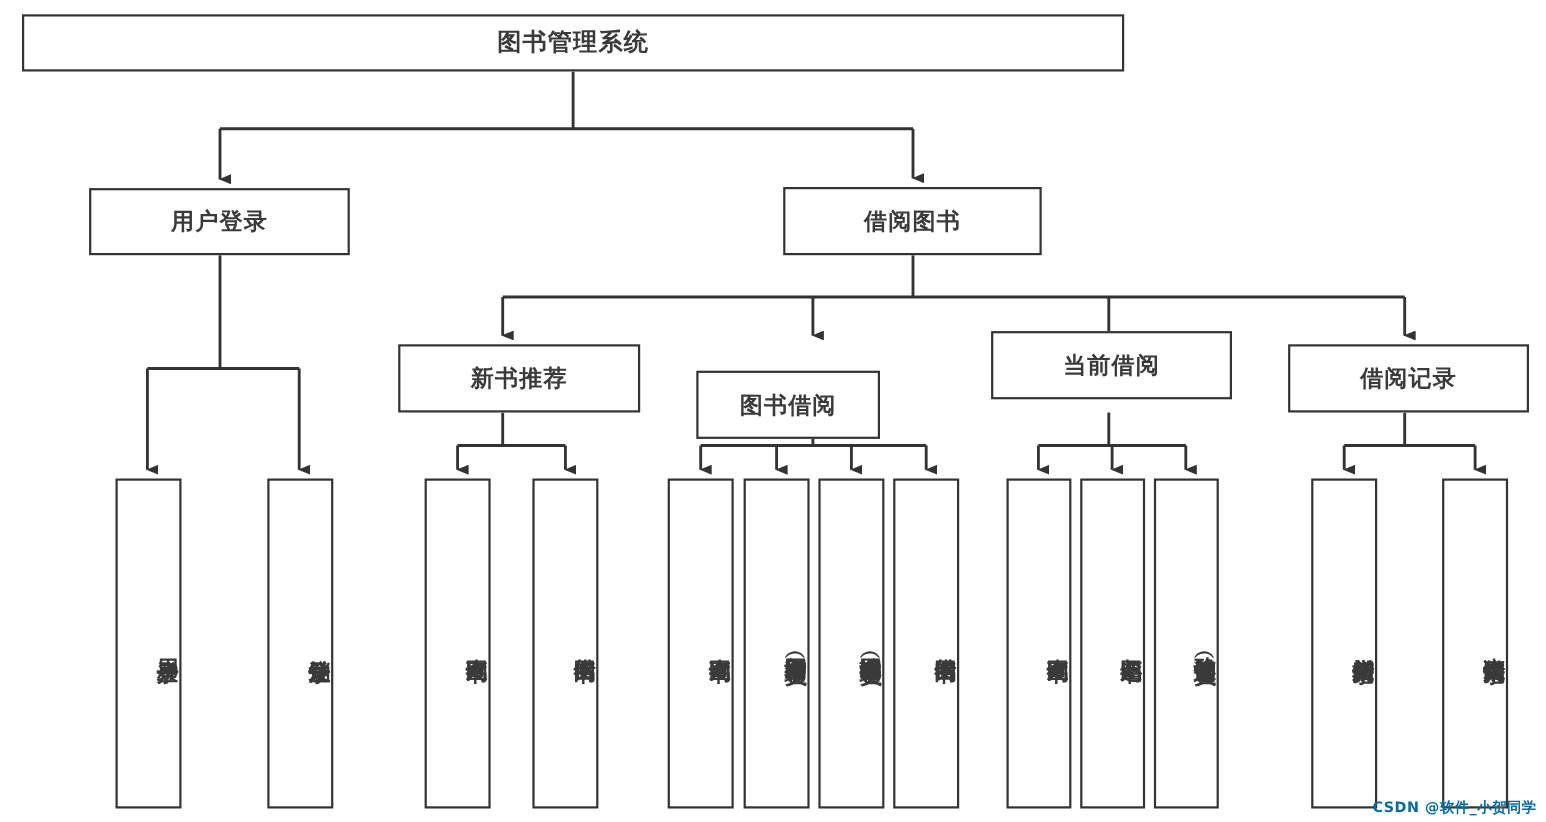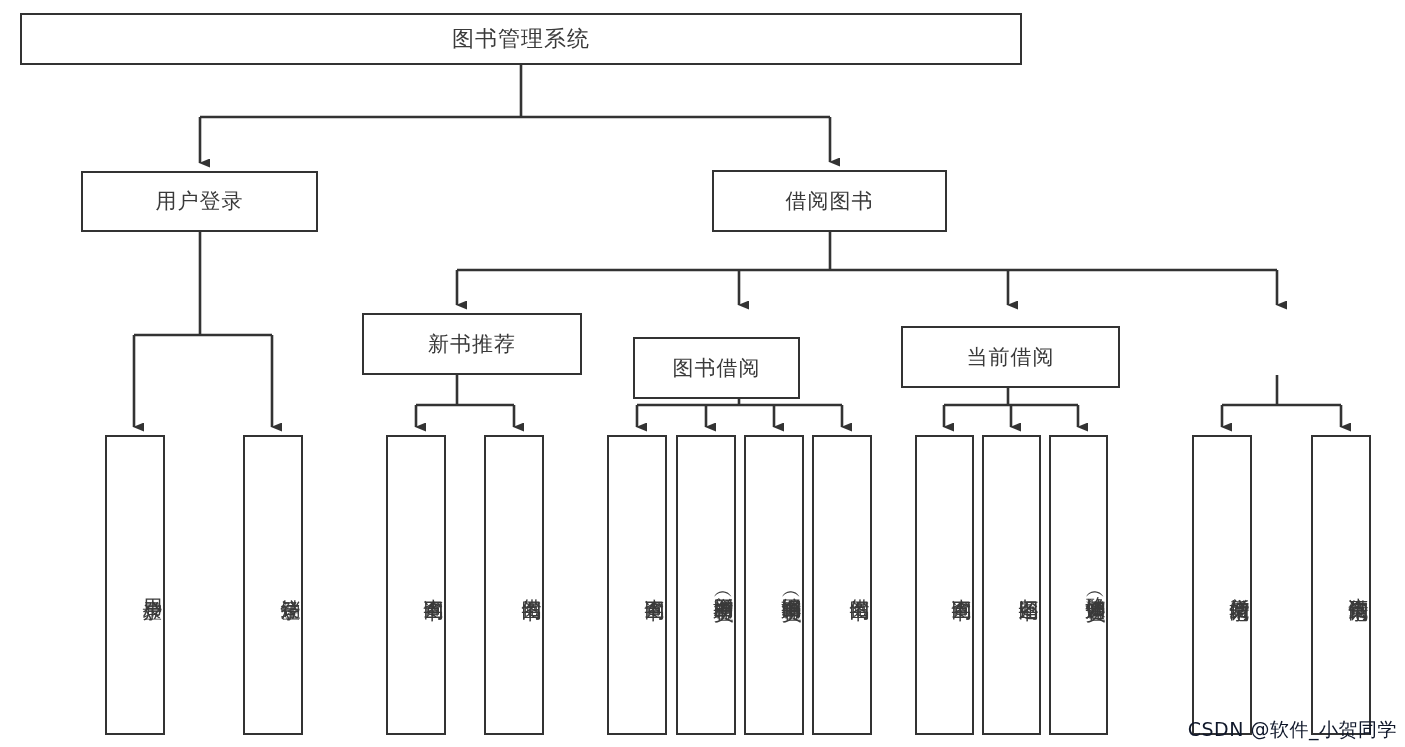--- a/index.html
+++ b/index.html
@@ -10,20 +10,21 @@
   }
   body {
     font-family: "DejaVu Sans", "Liberation Sans", sans-serif;
   }
   #canvas {
     position: relative;
     width: 1405px;
     height: 747px;
     background: #ffffff;
     overflow: hidden;
+    font-weight: bold;
   }
   #edges {
     position: absolute;
     left: 0;
     top: 0;
     width: 1405px;
     height: 747px;
   }
   .node {
     position: absolute;
@@ -55,22 +56,22 @@
     justify-content: center;
   }
   .node.v .vtext {
     display: block;
     white-space: nowrap;
   }
   .watermark {
     position: absolute;
     right: 8px;
     bottom: 4px;
-    font-size: 19px;
-    color: #0f172a;
+    font-size: 13px;
+    color: #0369a1;
     letter-spacing: 0.5px;
     white-space: nowrap;
     font-family: "DejaVu Sans", "Liberation Sans", sans-serif;
   }
 </style>
 </head>
 <body>
 
 <div id="canvas">
 
@@ -135,22 +136,25 @@
   <div class="node h" style="left:712px; top:170px; width:235px; height:62px;">
     <span>借阅图书</span>
   </div>
 
   <div class="node h" style="left:362px; top:313px; width:220px; height:62px;">
     <span>新书推荐</span>
   </div>
   <div class="node h" style="left:633px; top:313px; width:167px; height:62px;margin-top:24px;">
     <span>图书借阅</span>
   </div>
-  <div class="node h" style="left:901px; top:326px; width:219px; height:62px;">
+  <div class="node h" style="left:901px; top:301px; width:219px; height:62px;">
     <span>当前借阅</span>
+  </div>
+  <div class="node h" style="left:1171px; top:313px; width:219px; height:62px;">
+    <span>借阅记录</span>
   </div>
 
   <div class="node v" style="left:105px; top:435px; width:60px; height:300px;">
     <span class="vtext">用户登录</span>
   </div>
   <div class="node v" style="left:243px; top:435px; width:60px; height:300px;">
     <span class="vtext">注销登录</span>
   </div>
 
   <div class="node v" style="left:386px; top:435px; width:60px; height:300px;">

